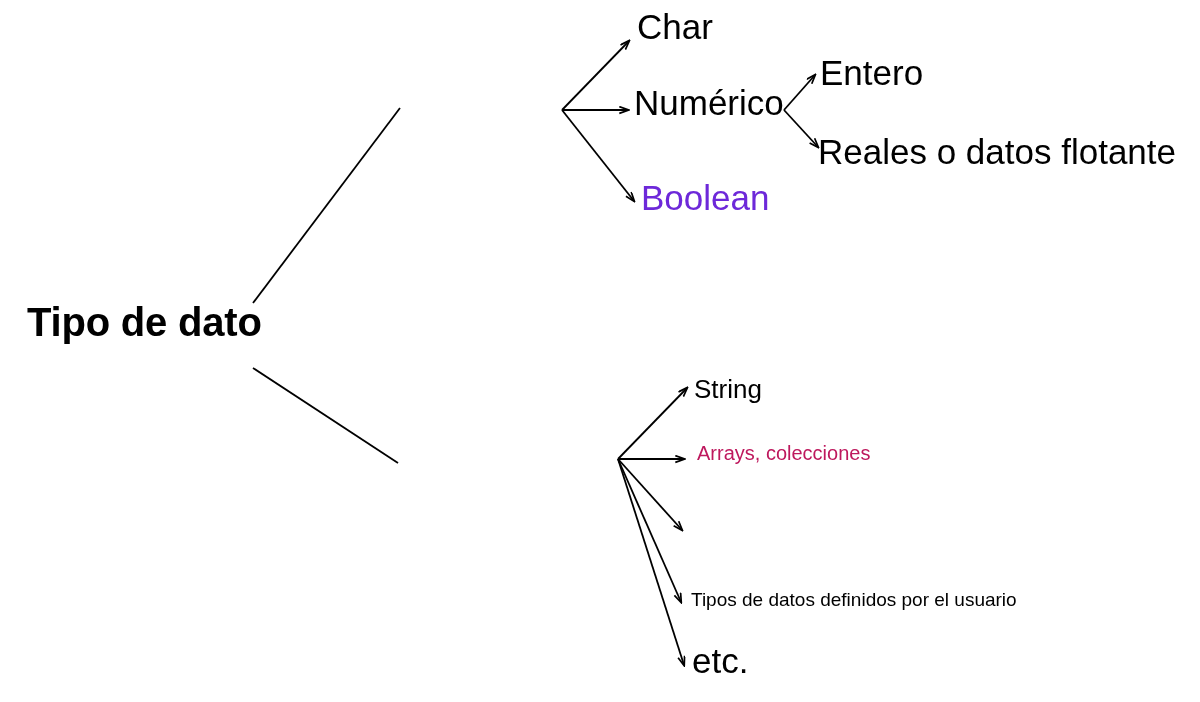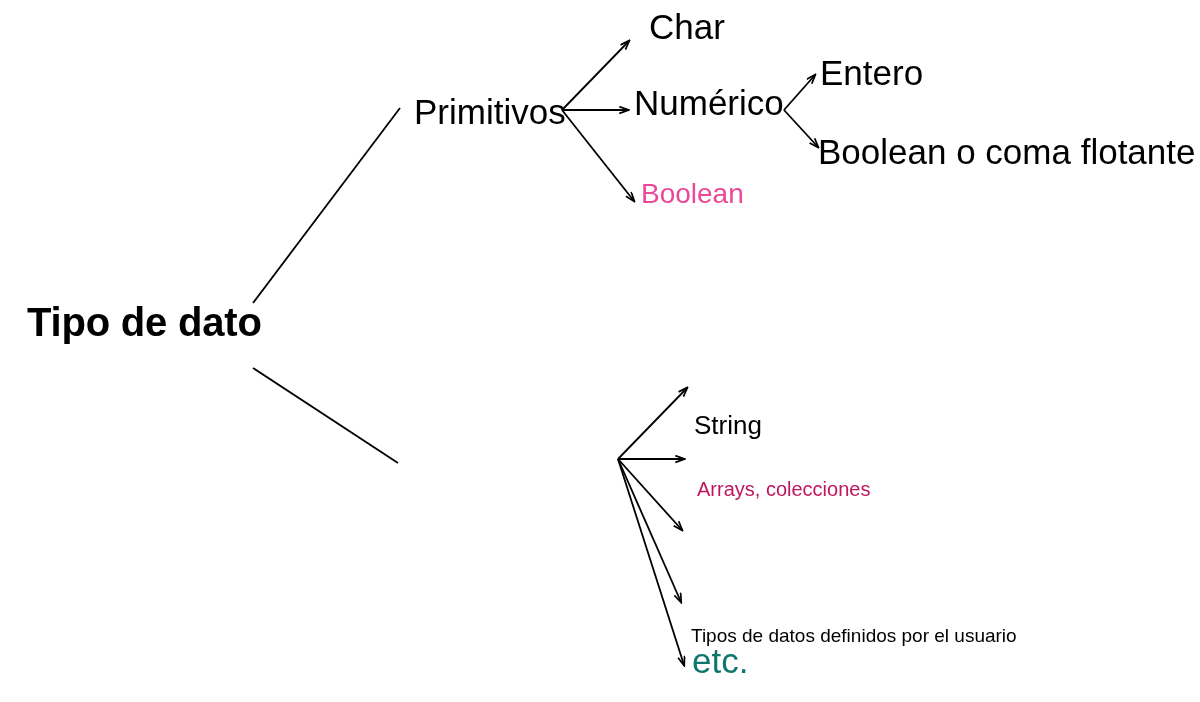--- a/index.html
+++ b/index.html
@@ -46,21 +46,20 @@
     font-size: 35px;
     font-weight: normal;
   }
   .node-l3 {
     font-size: 35px;
     font-weight: normal;
   }
   .node-small {
     font-size: 26px;
     font-weight: normal;
-    margin-top: 36px;
   }
 </style>
 </head>
 <body>
 
 <div id="diagram-canvas" style="background: rgb(255, 255, 255);">
 
   <svg id="edge-layer" viewBox="0 0 1200 702" xmlns="http://www.w3.org/2000/svg">
     <defs>
       <marker id="arrow" markerWidth="11" markerHeight="11" refX="9.2" refY="4" orient="auto" markerUnits="userSpaceOnUse">
@@ -78,27 +77,26 @@
         <line x1="618" y1="459" x2="687" y2="388" stroke="#000000" stroke-width="1.8" stroke-linecap="butt" marker-end="url(#arrow)"></line>
         <line x1="618" y1="459" x2="684" y2="459" stroke="#000000" stroke-width="1.8" stroke-linecap="butt" marker-end="url(#arrow)"></line>
         <line x1="618" y1="459" x2="682" y2="530" stroke="#000000" stroke-width="1.8" stroke-linecap="butt" marker-end="url(#arrow)"></line>
         <line x1="618" y1="459" x2="681" y2="602" stroke="#000000" stroke-width="1.8" stroke-linecap="butt" marker-end="url(#arrow)"></line>
         <line x1="618" y1="459" x2="684" y2="665" stroke="#000000" stroke-width="1.8" stroke-linecap="butt" marker-end="url(#arrow)"></line>
       </g>
   </svg>
 
   <div class="node node-root" style="left: 27px; top: 302px; font-size: 40px; color: rgb(0, 0, 0);">Tipo de dato</div>
 
-  <div class="node node-l1" style="left: 414px; top: 94px; font-size: 35px; color: rgb(0, 0, 0);">Primitivos</div>
 
-  <div class="node node-l2" style="left: 637px; top: 9px; font-size: 35px; color: rgb(0, 0, 0); margin-left: 12px;">Char</div>
+  <div class="node node-l2" style="left: 637px; top: 9px; font-size: 35px; color: rgb(0, 0, 0);">Char</div>
   <div class="node node-l2" style="left: 634px; top: 85px; font-size: 35px; color: rgb(0, 0, 0);">Numérico</div>
-  <div class="node node-l2" style="left: 641px; top: 180px; font-size: 28px; color: #ec4899;">Boolean</div>
+  <div class="node node-l2" style="left: 641px; top: 180px; font-size: 35px; color: #6d28d9;">Boolean</div>
 
   <div class="node node-l3" style="left: 820px; top: 42px; font-size: 35px; color: rgb(0, 0, 0); margin-top: 13px;">Entero</div>
-  <div class="node node-l3" style="left: 818px; top: 134px; font-size: 35px; color: rgb(0, 0, 0);">Boolean o coma flotante</div>
+  <div class="node node-l3" style="left: 818px; top: 134px; font-size: 35px; color: rgb(0, 0, 0);">Reales o datos flotante</div>
 
   <div class="node node-small" style="left: 694px; top: 376px; font-size: 26px; color: rgb(0, 0, 0);">String</div>
   <div class="node node-small" style="left: 697px; top: 443px; font-size: 20px; color: #be185d;">Arrays, colecciones</div>
   <div class="node node-small" style="left: 691px; top: 590px; font-size: 19px; color: rgb(0, 0, 0);">Tipos de datos definidos por el usuario</div>
-  <div class="node node-l2" style="left: 692px; top: 643px; font-size: 35px; color: #0f766e;">etc.</div>
+  <div class="node node-l2" style="left: 692px; top: 643px; font-size: 35px; color: #000000;">etc.</div>
 
 </div>
 
 </body></html>

